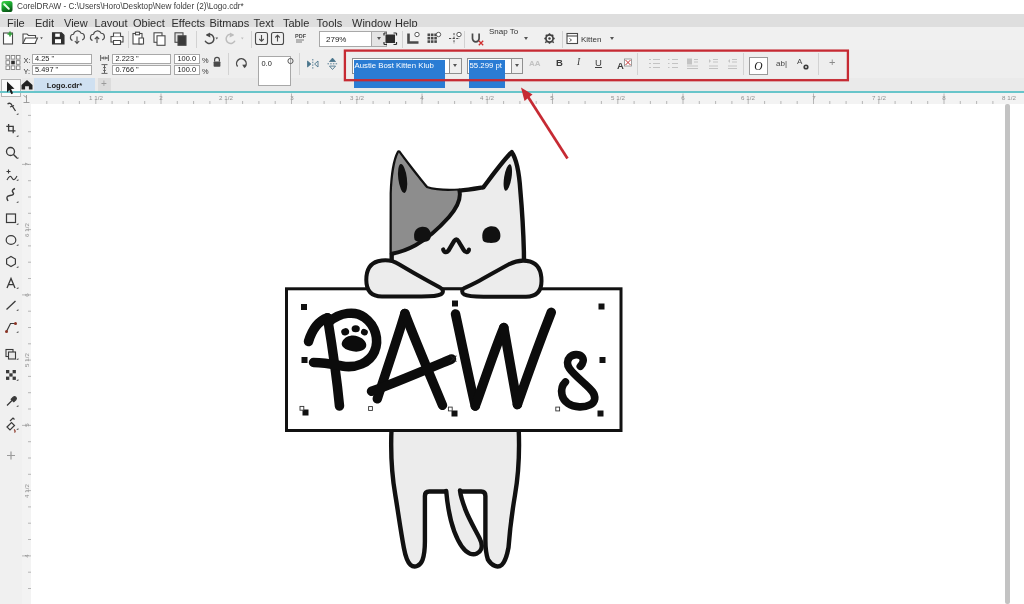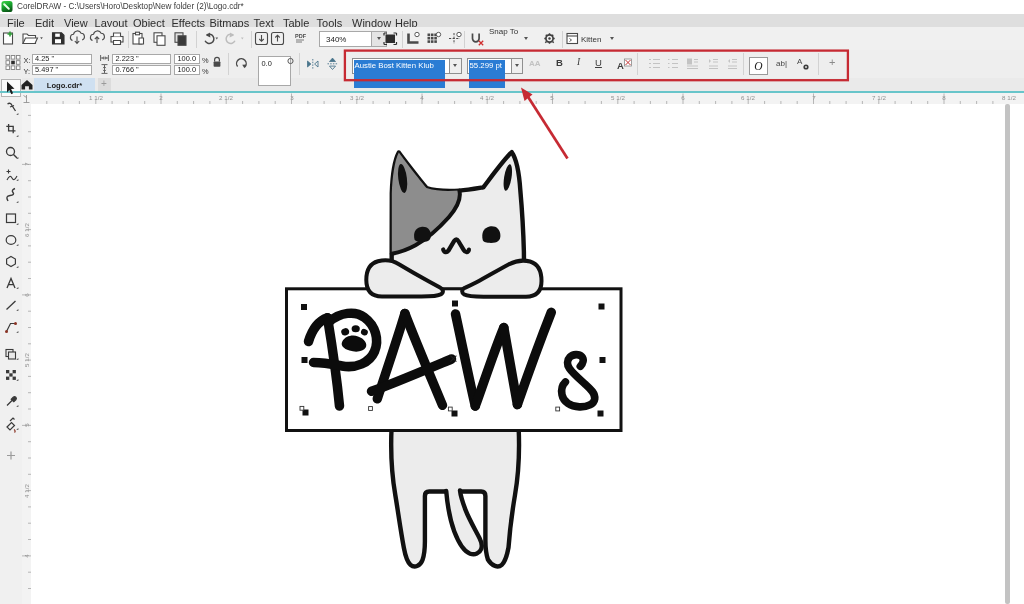--- a/index.html
+++ b/index.html
@@ -86,21 +86,21 @@
 <div class="vlab" style="top:191px">6</div>
 <div class="vlab" style="top:256px">5 1/2</div>
 <div class="vlab" style="top:321px">5</div>
 <div class="vlab" style="top:387px">4 1/2</div>
 <div class="vlab" style="top:452px">4</div>
   </div>
 <div class="abs" id="origin"></div>
 <div class="abs" id="canvas"></div>
 <div class="abs" id="scrollbar"></div>
 
-<div class="abs" id="zoombox">340%</div>
+<div class="abs" id="zoombox">279%</div>
 <div class="abs" id="zoomdrop"></div>
 <div class="caret" style="left:376.5px;top:37px"></div>
 <div class="btxt" style="left:489px;top:27px">Snap To</div>
 <div class="caret" style="left:524px;top:37px"></div>
 <div class="btxt" style="left:581px;top:34.5px">Kitten</div>
 <div class="caret" style="left:610px;top:37px"></div>
 
 <div class="lbl" style="left:23.5px;top:55.5px">X:</div>
 <div class="lbl" style="left:23.5px;top:66.5px">Y:</div>
 <div class="fld" style="left:31.5px;top:53.5px;width:60px;height:10px">4.25 "</div>

